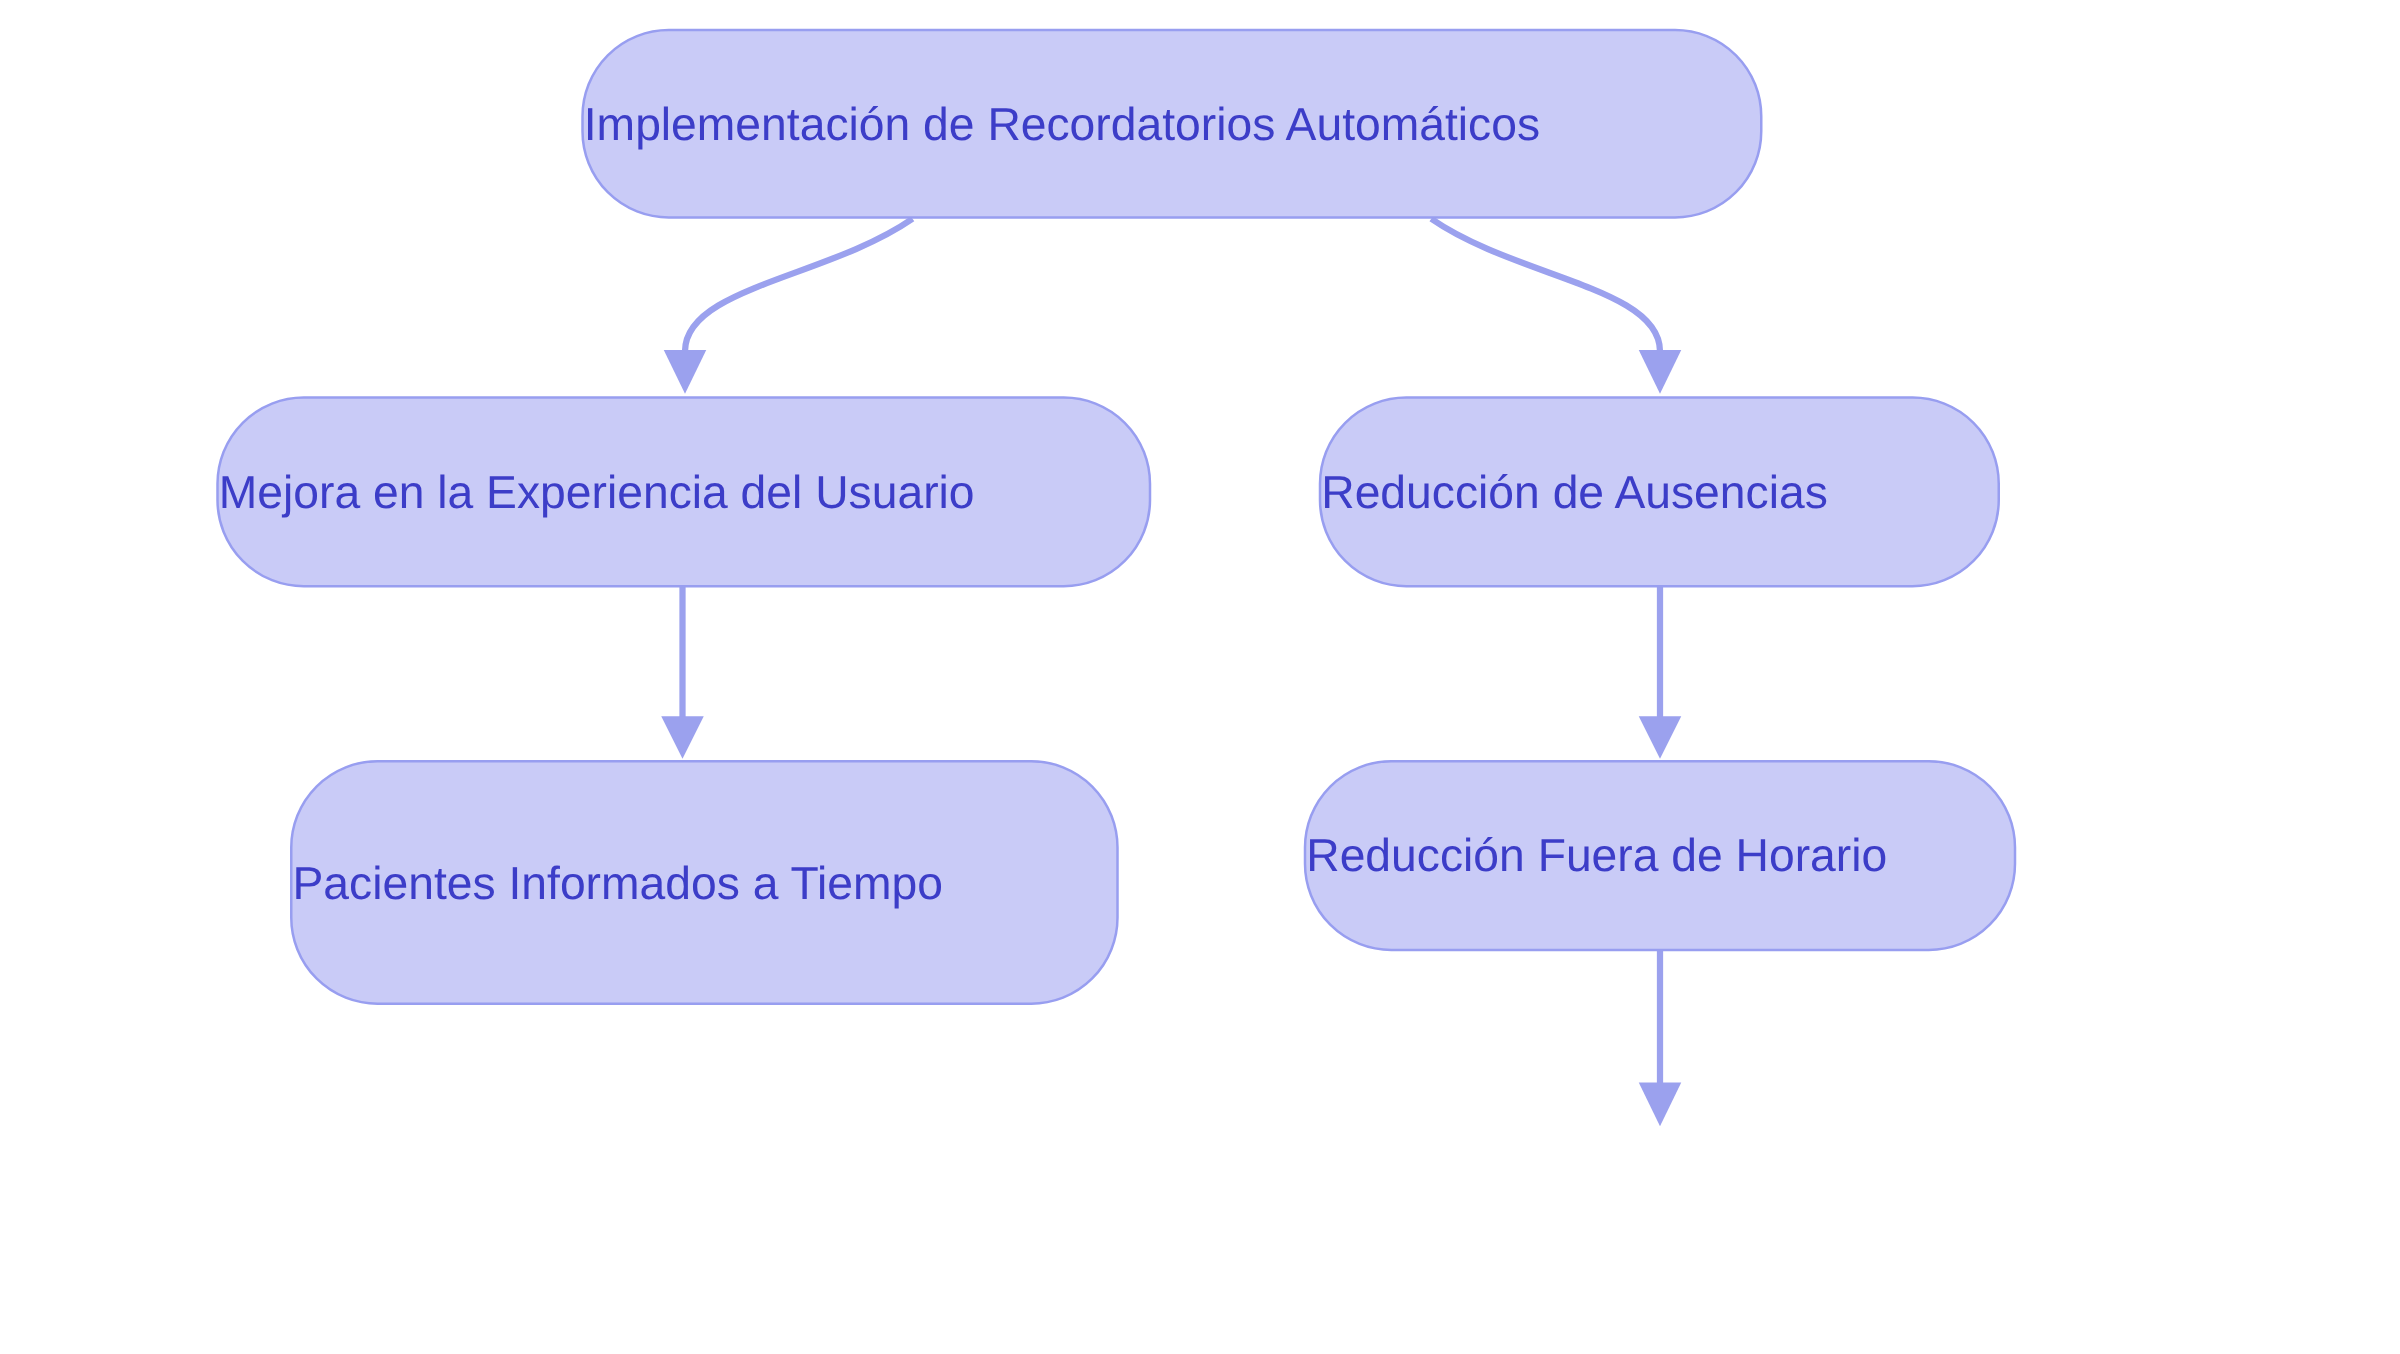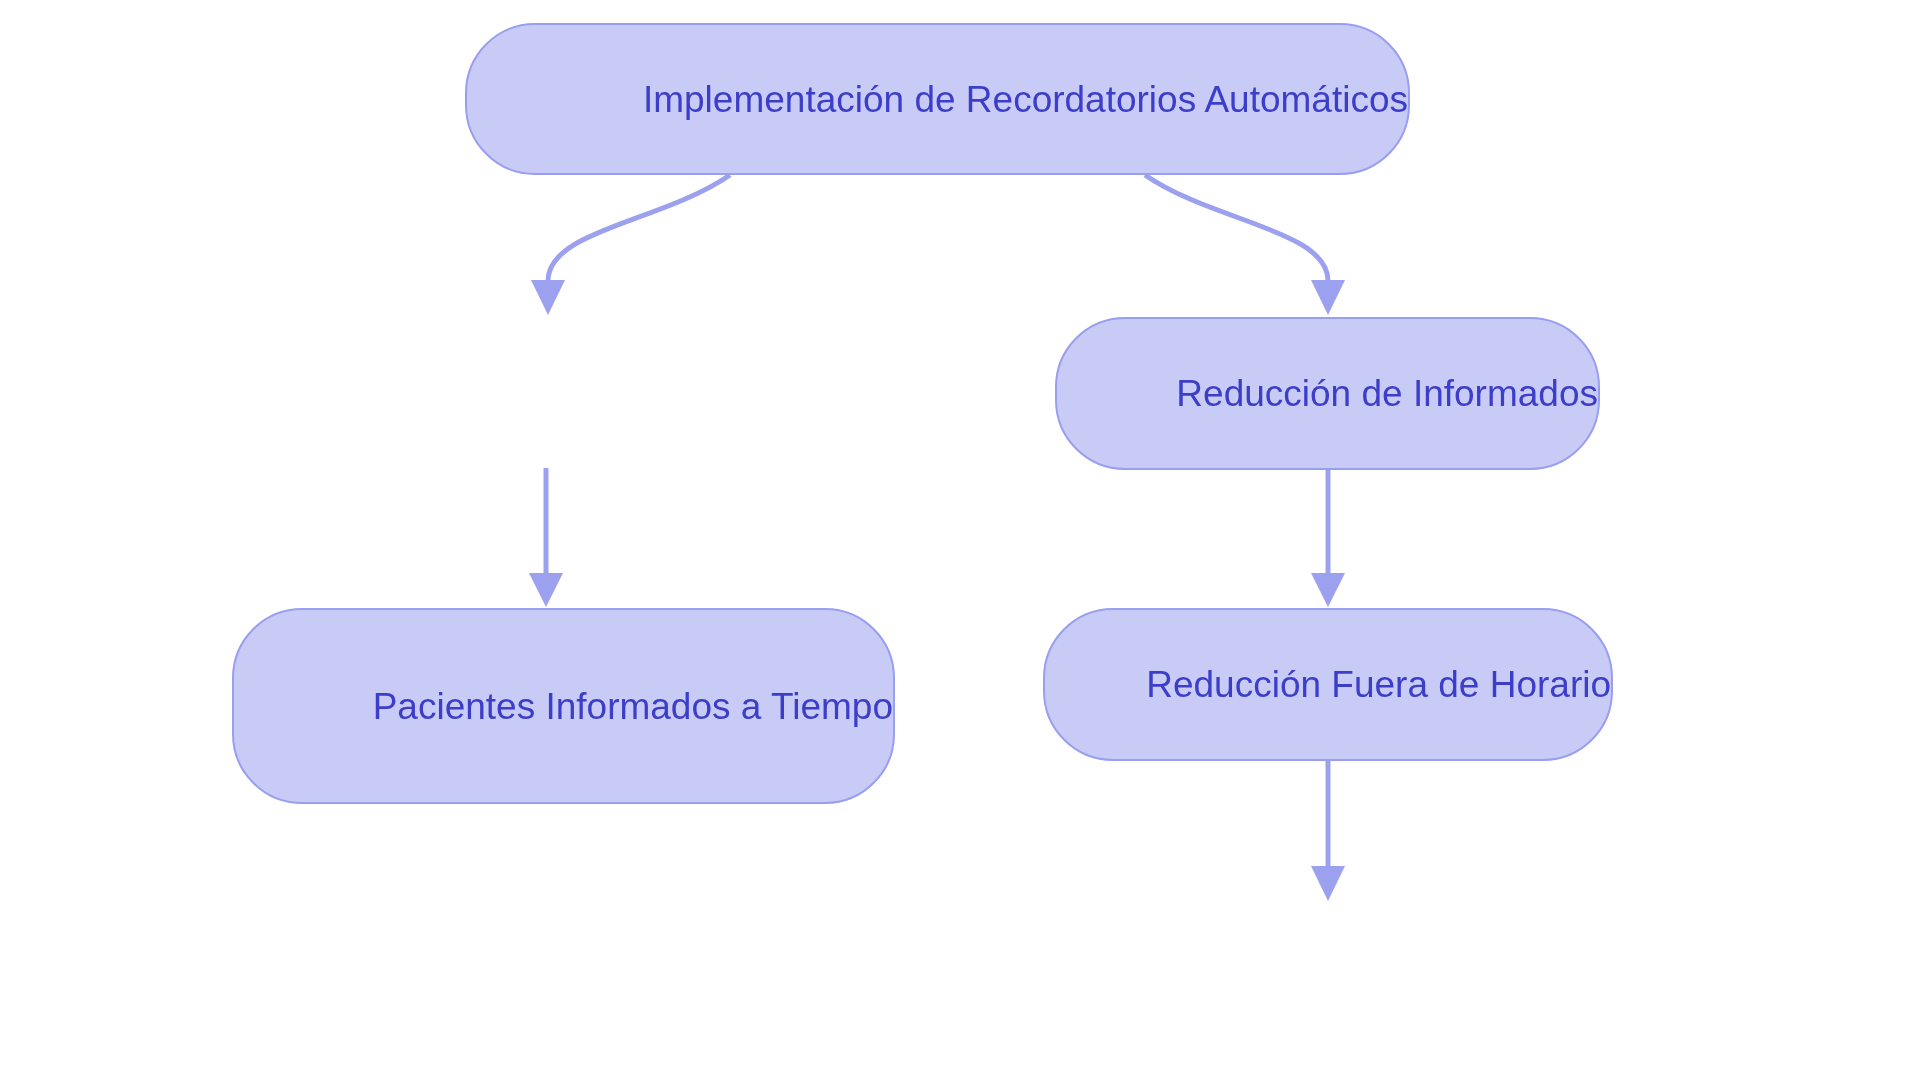--- a/index.html
+++ b/index.html
@@ -33,21 +33,21 @@
     stroke-width: 5;
   }
   .edge-head {
     fill: var(--arrow);
     stroke: none;
   }
   .node {
     position: absolute;
     display: flex;
     align-items: center;
-    justify-content: flex-end;
+    justify-content: flex-start;
     background: var(--node-fill);
     border: 2px solid var(--node-border);
     border-radius: 70px;
     color: var(--node-text);
     font-size: 37px;
     line-height: 1;
     white-space: nowrap;
     text-align: center;
   }
   .n1 { left: 465px;  top: 23px;  width: 945px; height: 152px; }
@@ -82,23 +82,26 @@
     <g>
       <path class="edge-shaft" d="M 1328 759 L 1328 868"></path>
       <polygon class="edge-head" points="1311,866 1345,866 1328,901"></polygon>
     </g>
   </svg>
 
   <div class="node n1">
     <span>Implementación de Recordatorios Automáticos</span>
   </div>
 
+  <div class="node n2">
+    <span>Mejora en la Experiencia del Usuario</span>
+  </div>
 
   <div class="node n3">
-    <span>Reducción de Informados</span>
+    <span>Reducción de Ausencias</span>
   </div>
 
   <div class="node n4">
     <span>Pacientes Informados a Tiempo</span>
   </div>
 
   <div class="node n5">
     <span>Reducción Fuera de Horario</span>
   </div>
 

